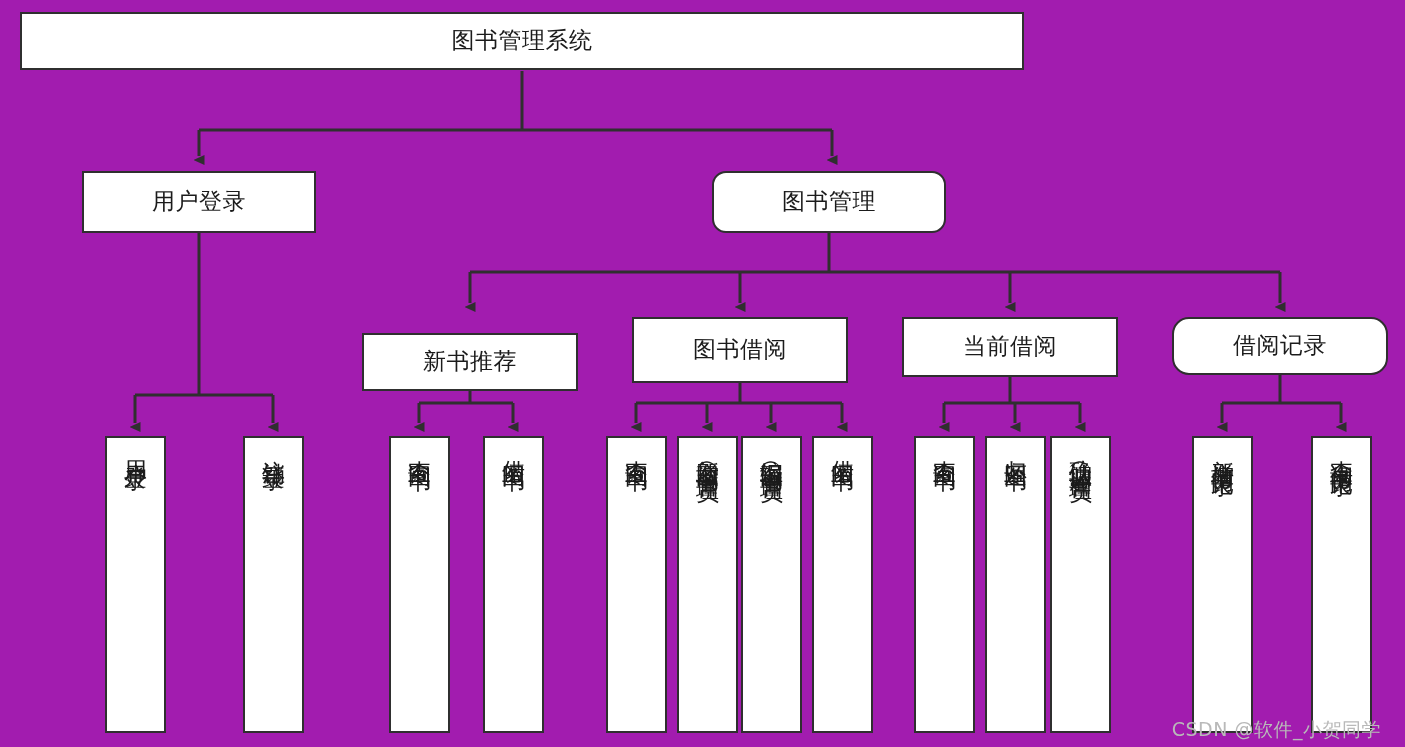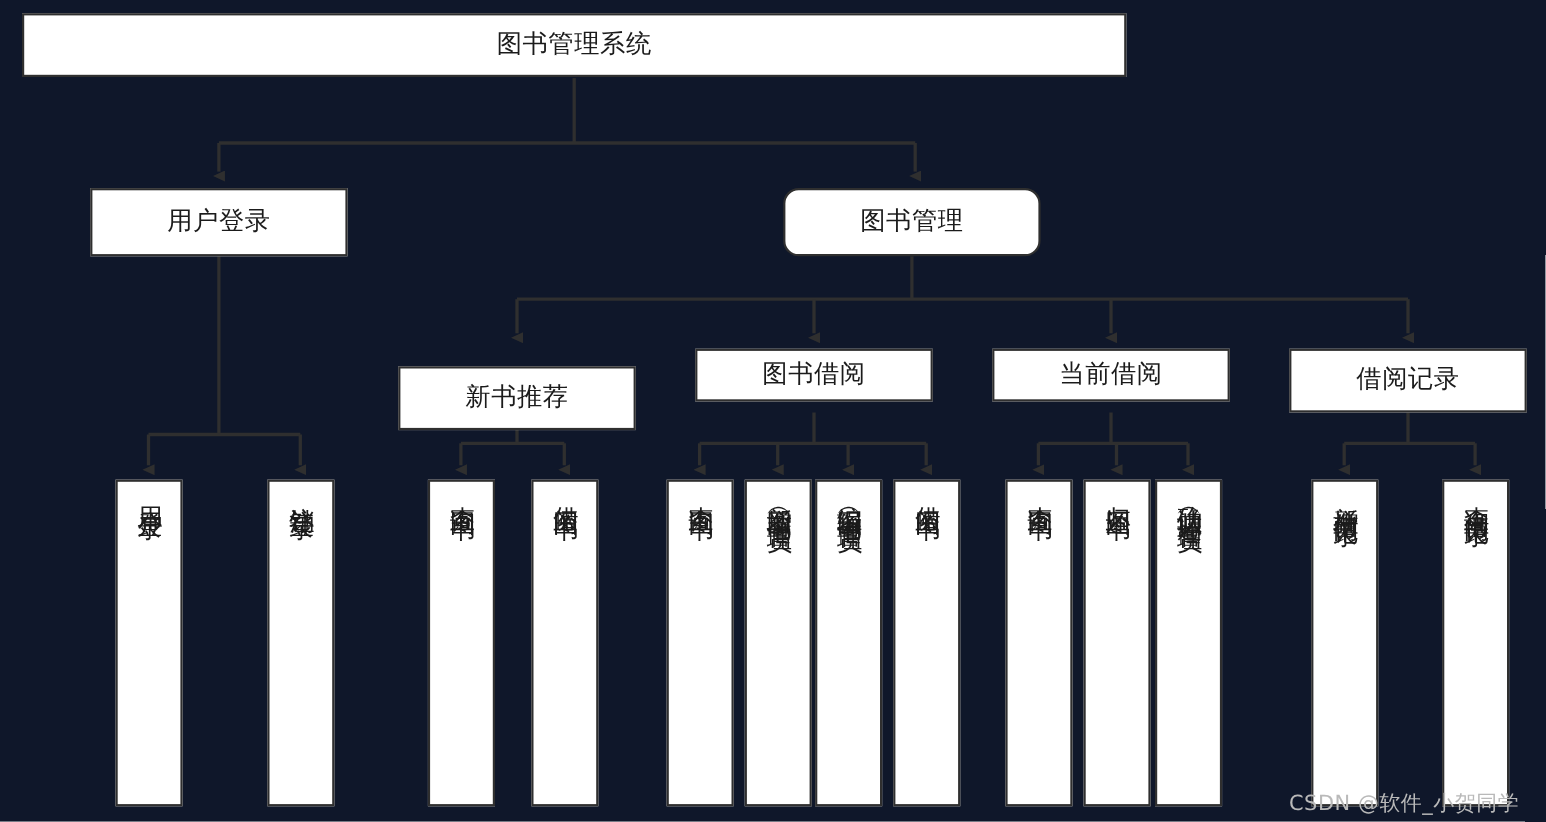--- a/index.html
+++ b/index.html
@@ -8,21 +8,21 @@
     padding: 0;
     background: #ffffff;
   }
   body {
     font-family: "DejaVu Sans", "Liberation Sans", sans-serif;
   }
   #diagram-canvas {
     position: relative;
     width: 1405px;
     height: 747px;
-    background: #0f172a;
+    background: #a21caf;
     overflow: hidden;
   }
   #diagram-svg {
     position: absolute;
     left: 0;
     top: 0;
     width: 1405px;
     height: 747px;
   }
   .node {
@@ -136,27 +136,27 @@
   <div class="node h" style="left:82px; top:171px; width:234px; height:62px;">
     <span class="node-label">用户登录</span>
   </div>
   <div class="node h" style="left:712px; top:171px; width:234px; height:62px;border-radius:14px;">
     <span class="node-label">图书管理</span>
   </div>
 
   <div class="node h" style="left:362px; top:333px; width:216px; height:58px;">
     <span class="node-label">新书推荐</span>
   </div>
-  <div class="node h" style="left:632px; top:317px; width:216px; height:48px;">
+  <div class="node h" style="left:632px; top:317px; width:216px; height:66px;">
     <span class="node-label">图书借阅</span>
   </div>
-  <div class="node h" style="left:902px; top:317px; width:216px; height:48px;">
+  <div class="node h" style="left:902px; top:317px; width:216px; height:60px;">
     <span class="node-label">当前借阅</span>
   </div>
-  <div class="node h" style="left:1172px; top:317px; width:216px; height:58px;">
+  <div class="node h" style="left:1172px; top:317px; width:216px; height:58px;border-radius:17px;">
     <span class="node-label">借阅记录</span>
   </div>
 
   <div class="node v" style="left:105px; top:436px; width:61px; height:297px;">
     <span class="node-label">用户登录</span>
   </div>
   <div class="node v" style="left:243px; top:436px; width:61px; height:297px;">
     <span class="node-label">注销登录</span>
   </div>
 

